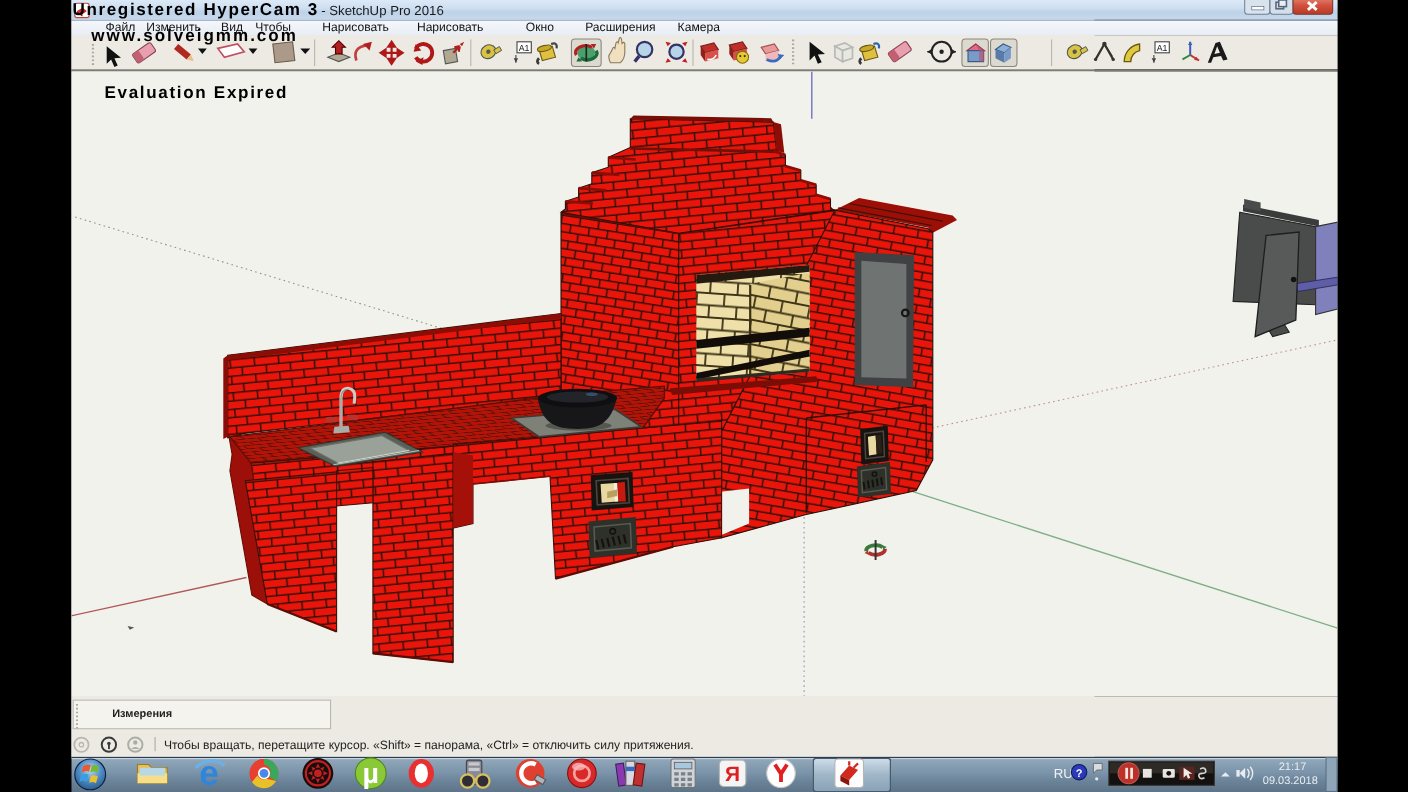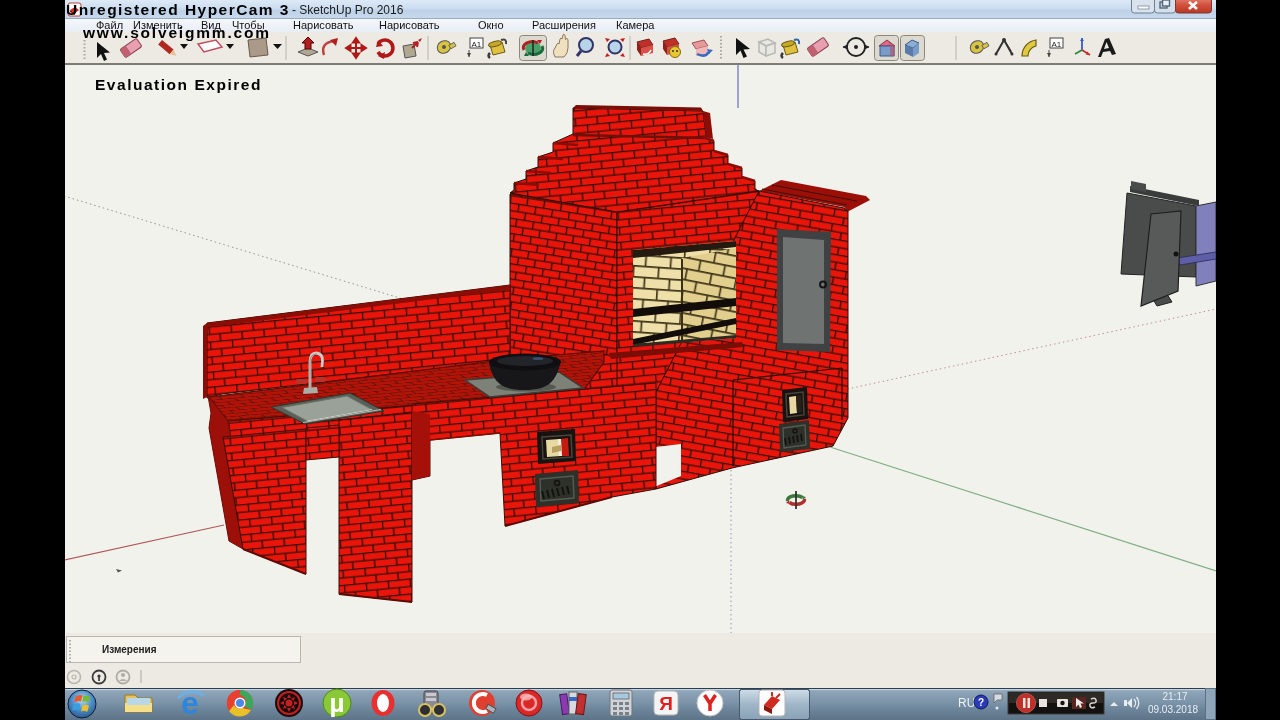--- a/index.html
+++ b/index.html
@@ -414,20 +414,21 @@
         <circle cx="9" cy="11" r="6.5" fill="none" stroke="#b9b8b0" stroke-width="1.6"></circle>
         <circle cx="9" cy="11" r="2" fill="none" stroke="#b9b8b0" stroke-width="1.2"></circle>
         <circle cx="34" cy="11" r="6.5" fill="none" stroke="#3a3a3a" stroke-width="1.8"></circle>
         <circle cx="34" cy="10" r="1.6" fill="#3a3a3a"></circle>
           <rect x="33.2" y="11" width="1.7" height="4" fill="#3a3a3a"></rect>
         <circle cx="58" cy="11" r="6.5" fill="none" stroke="#aeada5" stroke-width="1.8"></circle>
         <circle cx="58" cy="9" r="2" fill="#aeada5"></circle>
           <path d="M54 15 q4 -4 8 0" fill="#aeada5"></path>
         <line x1="76" y1="4" x2="76" y2="17" stroke="#c2c1b9" stroke-width="1.5"></line>
       </svg>
+      <span id="statustxt">Чтобы вращать, перетащите курсор. «Shift» = панорама, «Ctrl» = отключить силу притяжения.</span>
     </div>
   </div>
 </div>
 <div id="taskbar">
   <svg width="1151" height="32" viewBox="65 688 1151 32" font-family="Liberation Sans, sans-serif">
     <defs>
       <radialGradient id="orb" cx="0.5" cy="0.35" r="0.8">
         <stop offset="0" stop-color="#b8dcf2"></stop>
           <stop offset="0.45" stop-color="#4e8cc8"></stop>
           <stop offset="1" stop-color="#1c4474"></stop>

